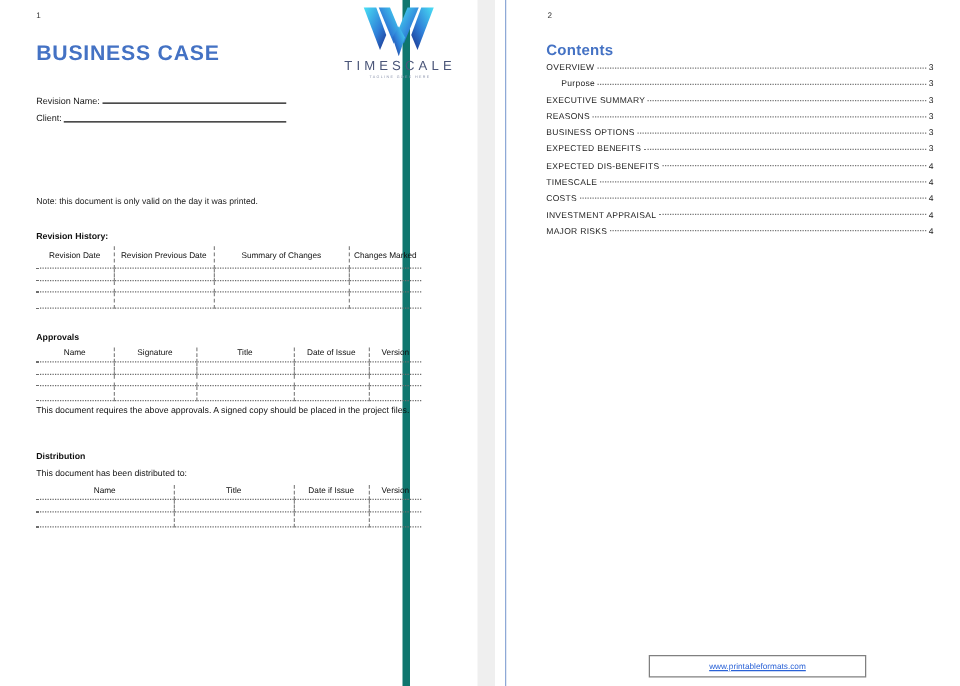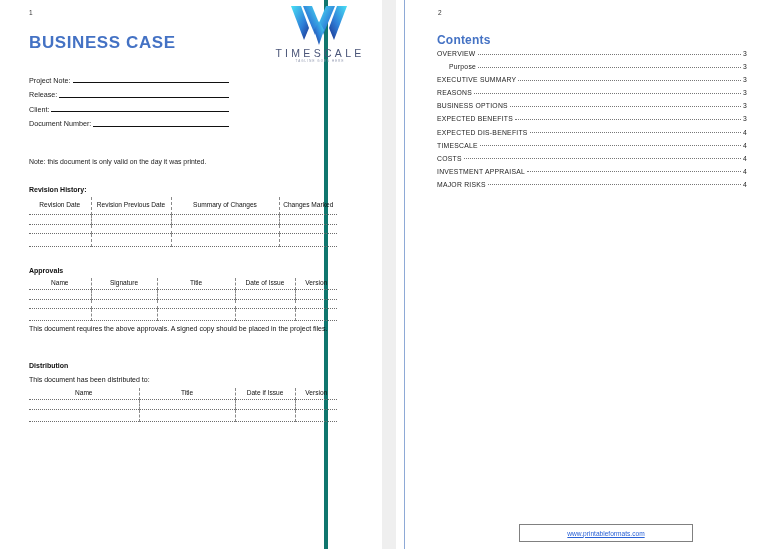--- a/index.html
+++ b/index.html
@@ -10,21 +10,21 @@
     color:#1a1a1a;
     -webkit-font-smoothing:antialiased;
   }
   .viewport{position:relative;width:768px;height:549px;background:#ffffff;}
 
   
   .page{
     position:absolute;top:0;height:549px;background:#ffffff;
     box-sizing:border-box;
   }
-  .page-left{left:0;width:328px;border-right:4px solid #0f766e;}
+  .page-left{left:0;width:328px;border-right:6px solid #0f766e;}
   .page-right{left:404px;width:364px;border-left:1px solid #8ea9d6;}
   .gutter{
     position:absolute;top:0;left:372px;width:32px;height:549px;
     background:#ffffff;
   }
   .gutter-band{
     position:absolute;top:0;left:382px;width:14px;height:549px;
     background:#efefef;
   }
 
@@ -156,33 +156,25 @@
         <path d="M57 2 L47 2 L39 24 L44 36 Z" fill="url(#lg)"></path>
         <path d="M45 2 L36 2 L29 19 L33 31 Z" fill="url(#lg2)"></path>
         <path d="M24 26 L29 17 L34 26 L29 41 Z" fill="url(#lg)"></path>
       </svg>
       <div class="logo-word">TIMESCALE</div>
       <div class="logo-tag">TAGLINE GOES HERE</div>
     </div>
 
     <div class="fields">
       <div class="field-row">
-        <span class="field-label">Project Note:</span>
-        <span class="field-rule"></span>
-      </div>
-      <div class="field-row">
-        <span class="field-label">Release:</span>
+        <span class="field-label">Revision Name:</span>
         <span class="field-rule"></span>
       </div>
       <div class="field-row">
         <span class="field-label">Client:</span>
-        <span class="field-rule"></span>
-      </div>
-      <div class="field-row">
-        <span class="field-label">Document Number:</span>
         <span class="field-rule"></span>
       </div>
     </div>
 
     <div class="note-line">Note: this document is only valid on the day it was printed.</div>
 
     <div class="sec-head" style="top:186px;">Revision History:</div>
 
     <table class="doc-tbl" style="left:29px;top:197px;width:308px;">
       <colgroup>

